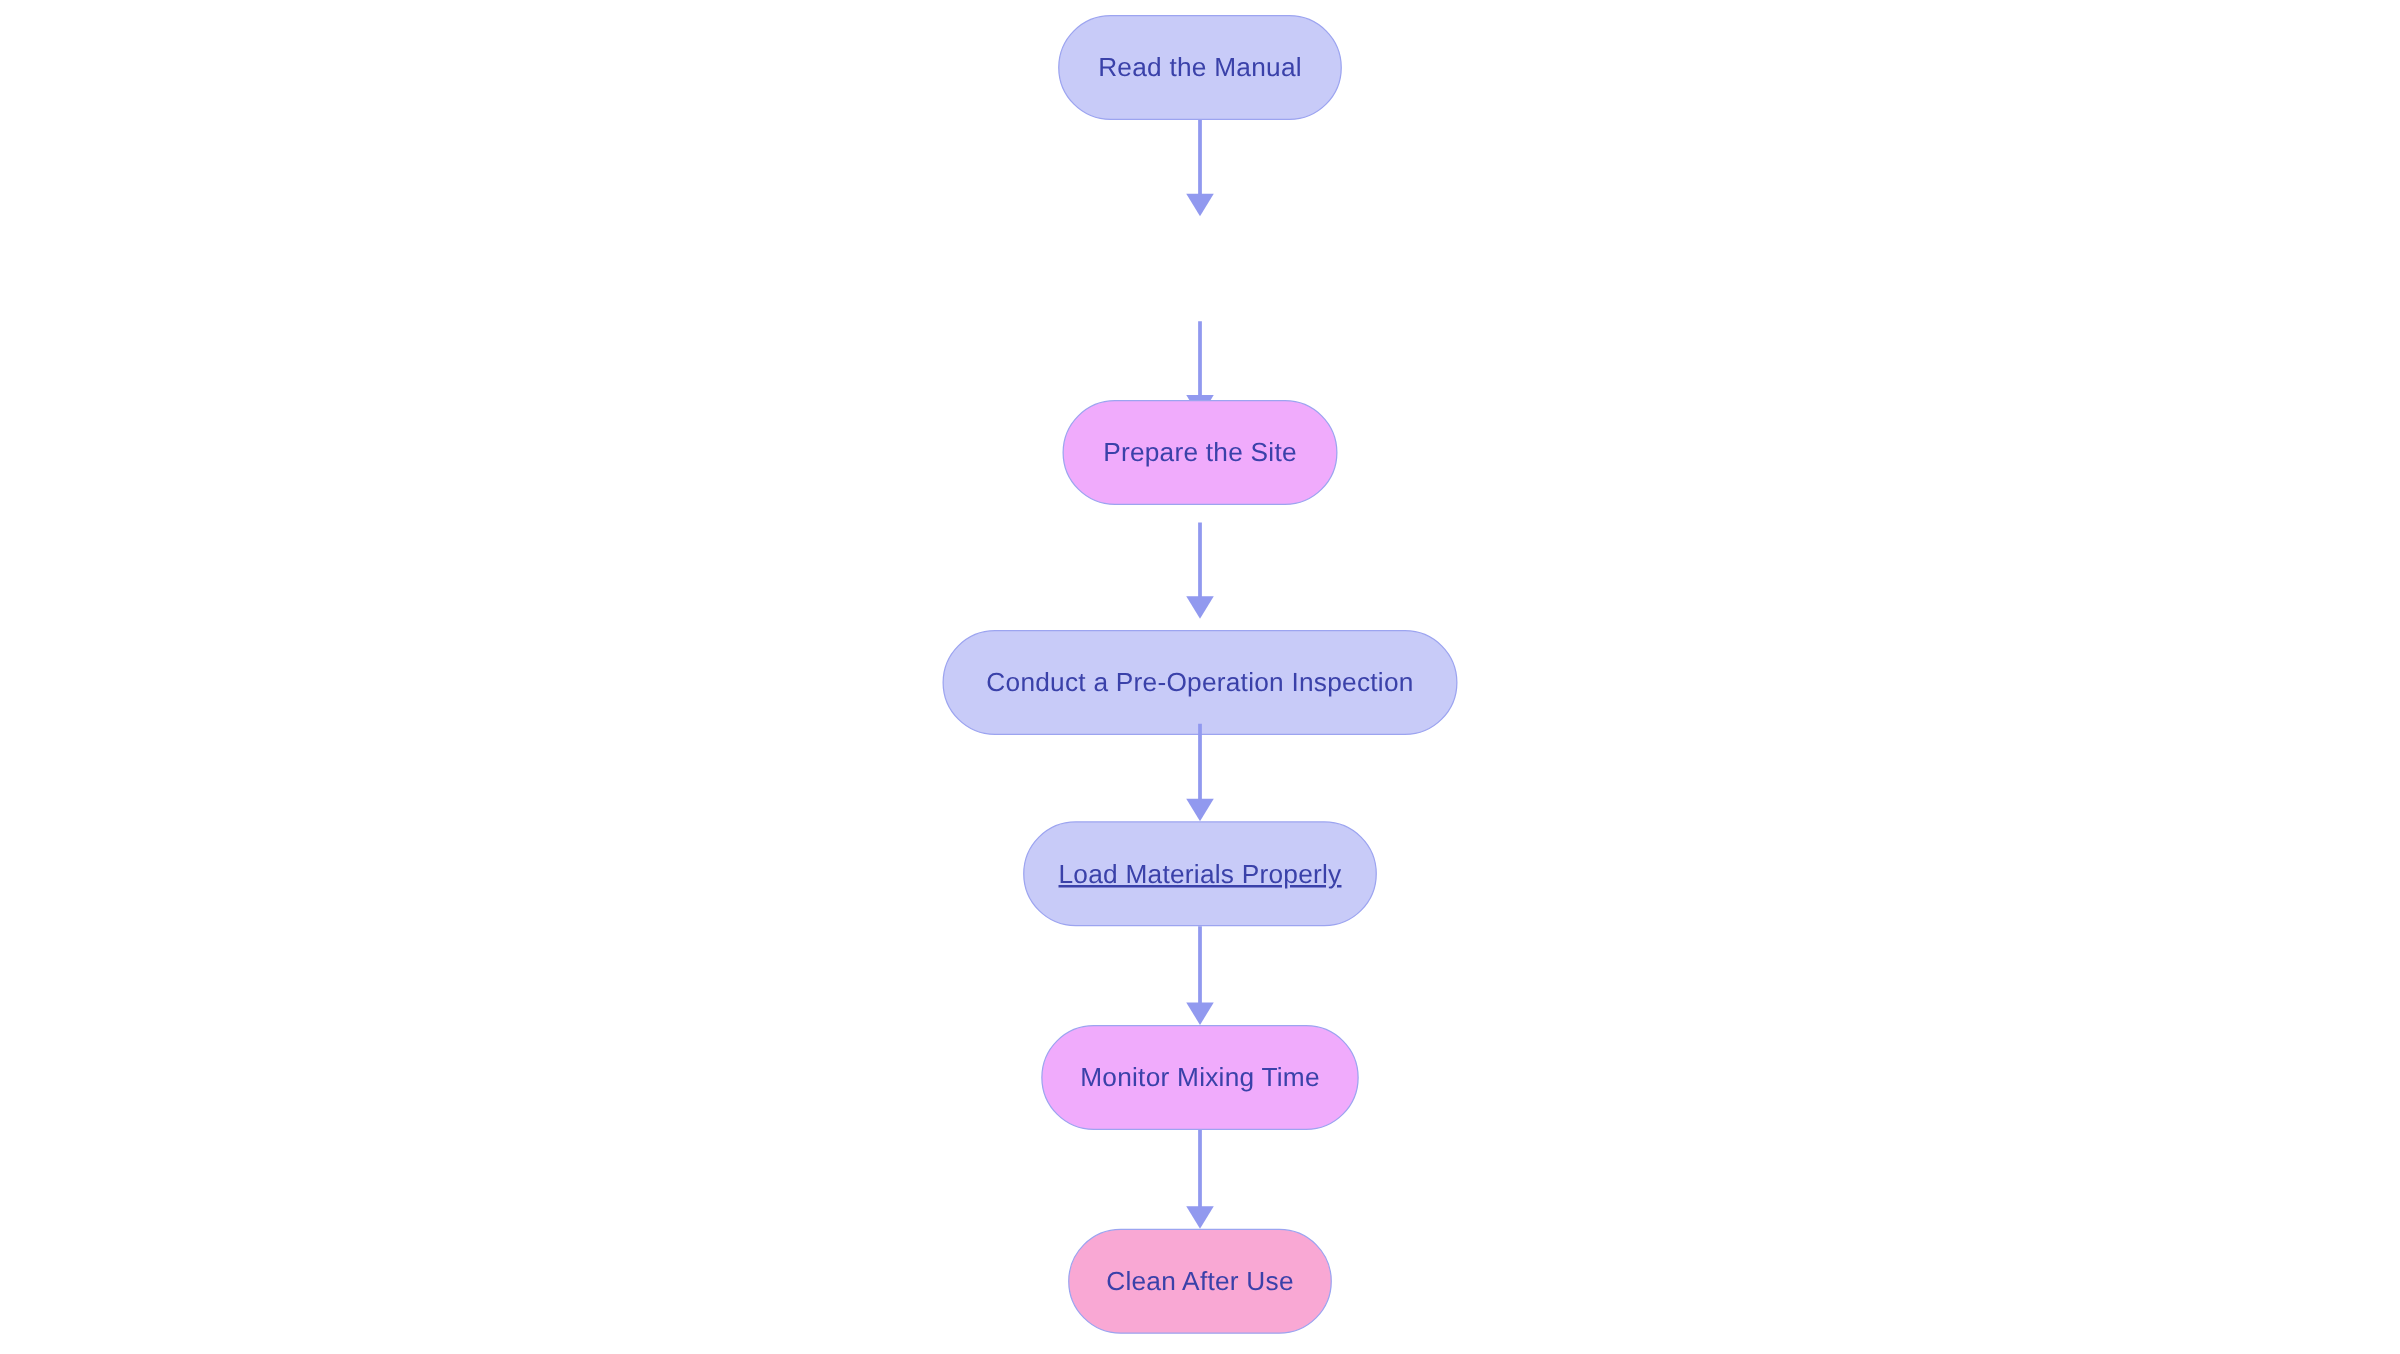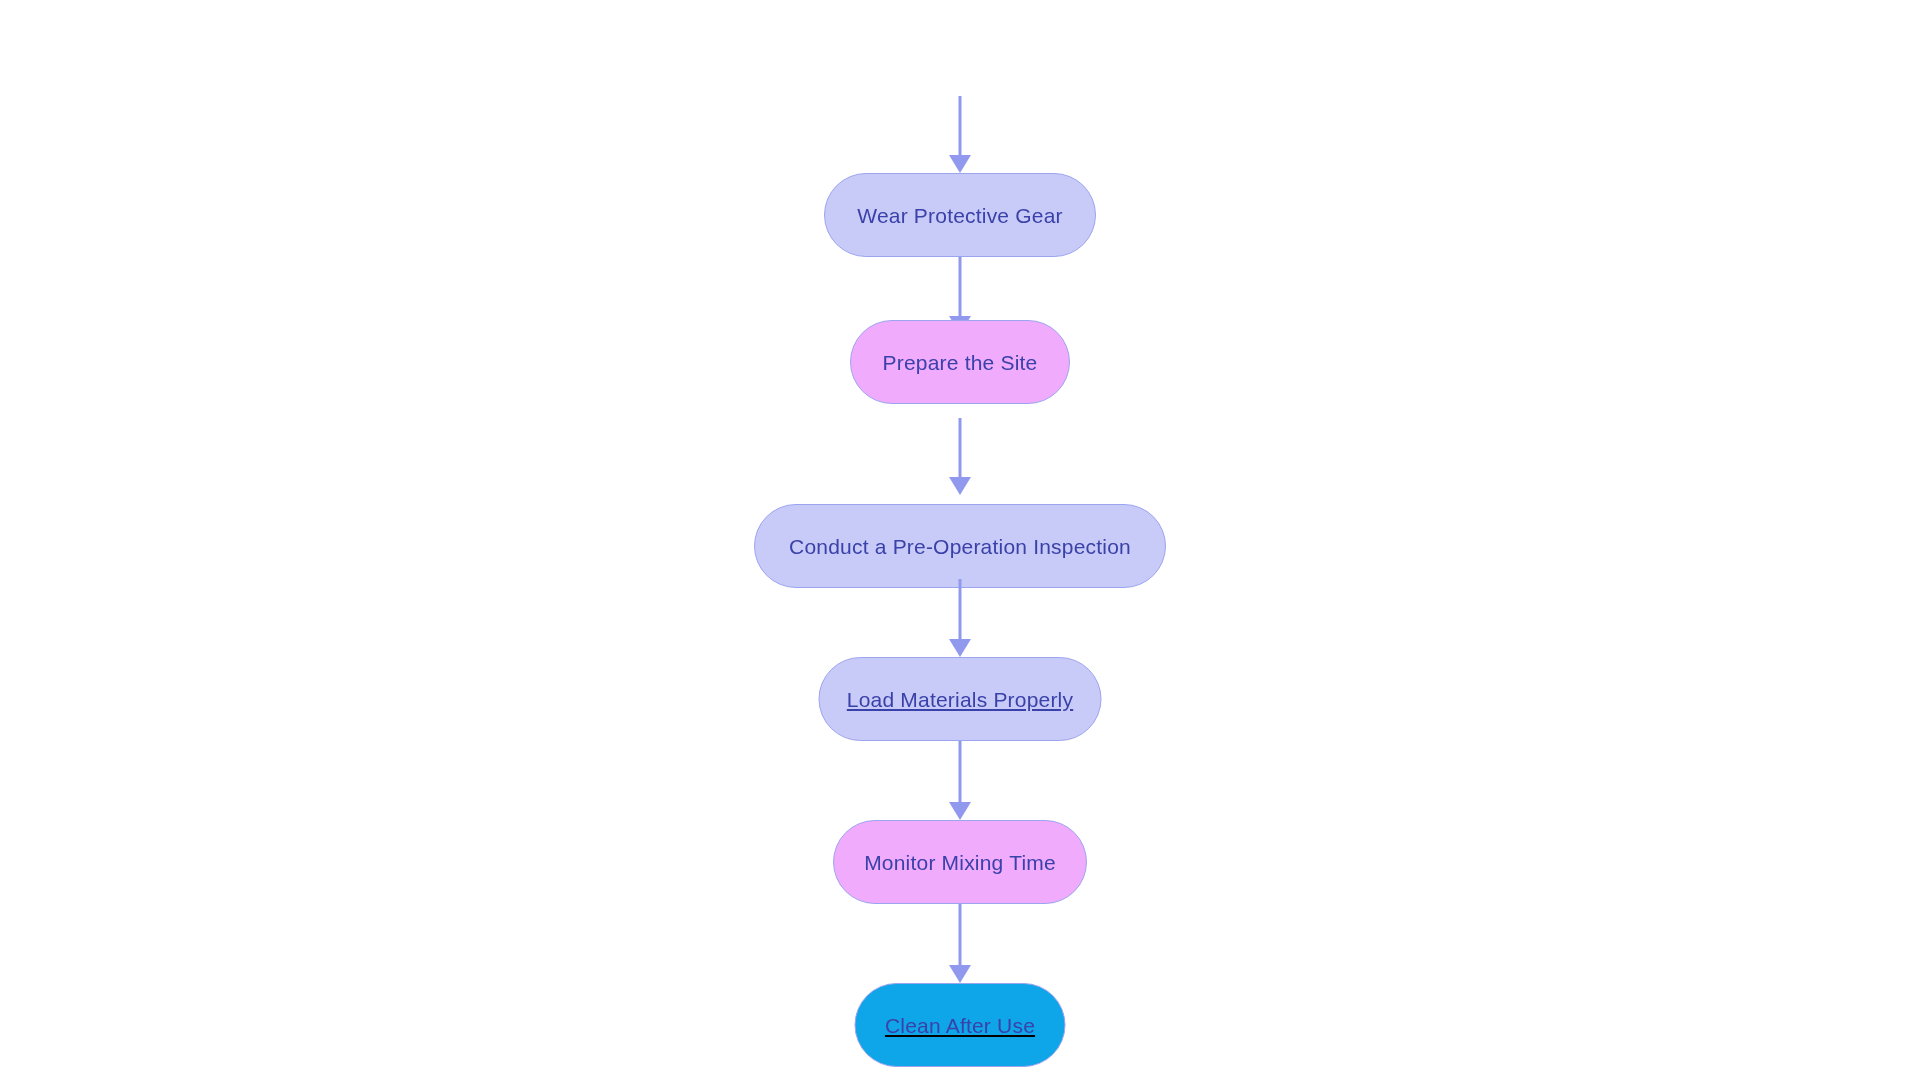--- a/index.html
+++ b/index.html
@@ -48,25 +48,25 @@
     border-left: 11px solid transparent;
     border-right: 11px solid transparent;
     border-top: 18px solid #9199ef;
     transform: translateX(-50%);
   }
 </style>
 </head>
 <body>
 
 <div class="canvas" id="canvas">
+    <div class="flow-node" style="left: 960px; top: 12px; width: 227px; background: rgb(200, 203, 248); border-color: rgb(156, 164, 240);">
+      <span class="label" style="color: rgb(58, 65, 169);">Read the Manual</span>
+    </div>
     <div class="arrow-line" style="left: 960px; top: 96px; height: 61px; background: rgb(145, 153, 239);"></div>
     <div class="arrow-head" style="left: 960px; top: 155px; border-top-color: rgb(145, 153, 239);"></div>
-    <div class="flow-node" style="left: 960px; top: 173px; width: 272px; background: rgb(200, 203, 248); border-color: rgb(156, 164, 240);">
-      <span class="label" style="color: rgb(58, 65, 169);">Wear Protective Gear</span>
-    </div>
     <div class="arrow-line" style="left: 960px; top: 257px; height: 61px; background: rgb(145, 153, 239);"></div>
     <div class="arrow-head" style="left: 960px; top: 316px; border-top-color: rgb(145, 153, 239);"></div>
     <div class="flow-node" style="left: 960px; top: 320px; width: 220px; background: #f0abfc; border-color: rgb(156, 164, 240);">
       <span class="label" style="color: rgb(58, 65, 169);">Prepare the Site</span>
     </div>
     <div class="arrow-line" style="left: 960px; top: 418px; height: 61px; background: rgb(145, 153, 239);"></div>
     <div class="arrow-head" style="left: 960px; top: 477px; border-top-color: rgb(145, 153, 239);"></div>
     <div class="flow-node" style="left: 960px; top: 504px; width: 412px; background: rgb(200, 203, 248); border-color: rgb(156, 164, 240);">
       <span class="label" style="color: rgb(58, 65, 169);">Conduct a Pre-Operation Inspection</span>
     </div>
@@ -75,16 +75,16 @@
     <div class="flow-node" style="left: 960px; top: 657px; width: 283px; background: rgb(200, 203, 248); border-color: rgb(156, 164, 240);">
       <span class="label" style="color: rgb(58, 65, 169); text-decoration: underline;">Load Materials Properly</span>
     </div>
     <div class="arrow-line" style="left: 960px; top: 741px; height: 63px; background: rgb(145, 153, 239);"></div>
     <div class="arrow-head" style="left: 960px; top: 802px; border-top-color: rgb(145, 153, 239);"></div>
     <div class="flow-node" style="left: 960px; top: 820px; width: 254px; background: #f0abfc; border-color: rgb(156, 164, 240);">
       <span class="label" style="color: rgb(58, 65, 169);">Monitor Mixing Time</span>
     </div>
     <div class="arrow-line" style="left: 960px; top: 904px; height: 63px; background: rgb(145, 153, 239);"></div>
     <div class="arrow-head" style="left: 960px; top: 965px; border-top-color: rgb(145, 153, 239);"></div>
-    <div class="flow-node" style="left: 960px; top: 983px; width: 211px; background: #0ea5e9; border-color: rgb(156, 164, 240); text-decoration: underline;">
+    <div class="flow-node" style="left: 960px; top: 983px; width: 211px; background: #f9a8d4; border-color: rgb(156, 164, 240);">
       <span class="label" style="color: rgb(58, 65, 169);">Clean After Use</span>
     </div>
   </div>
 
 </body></html>

